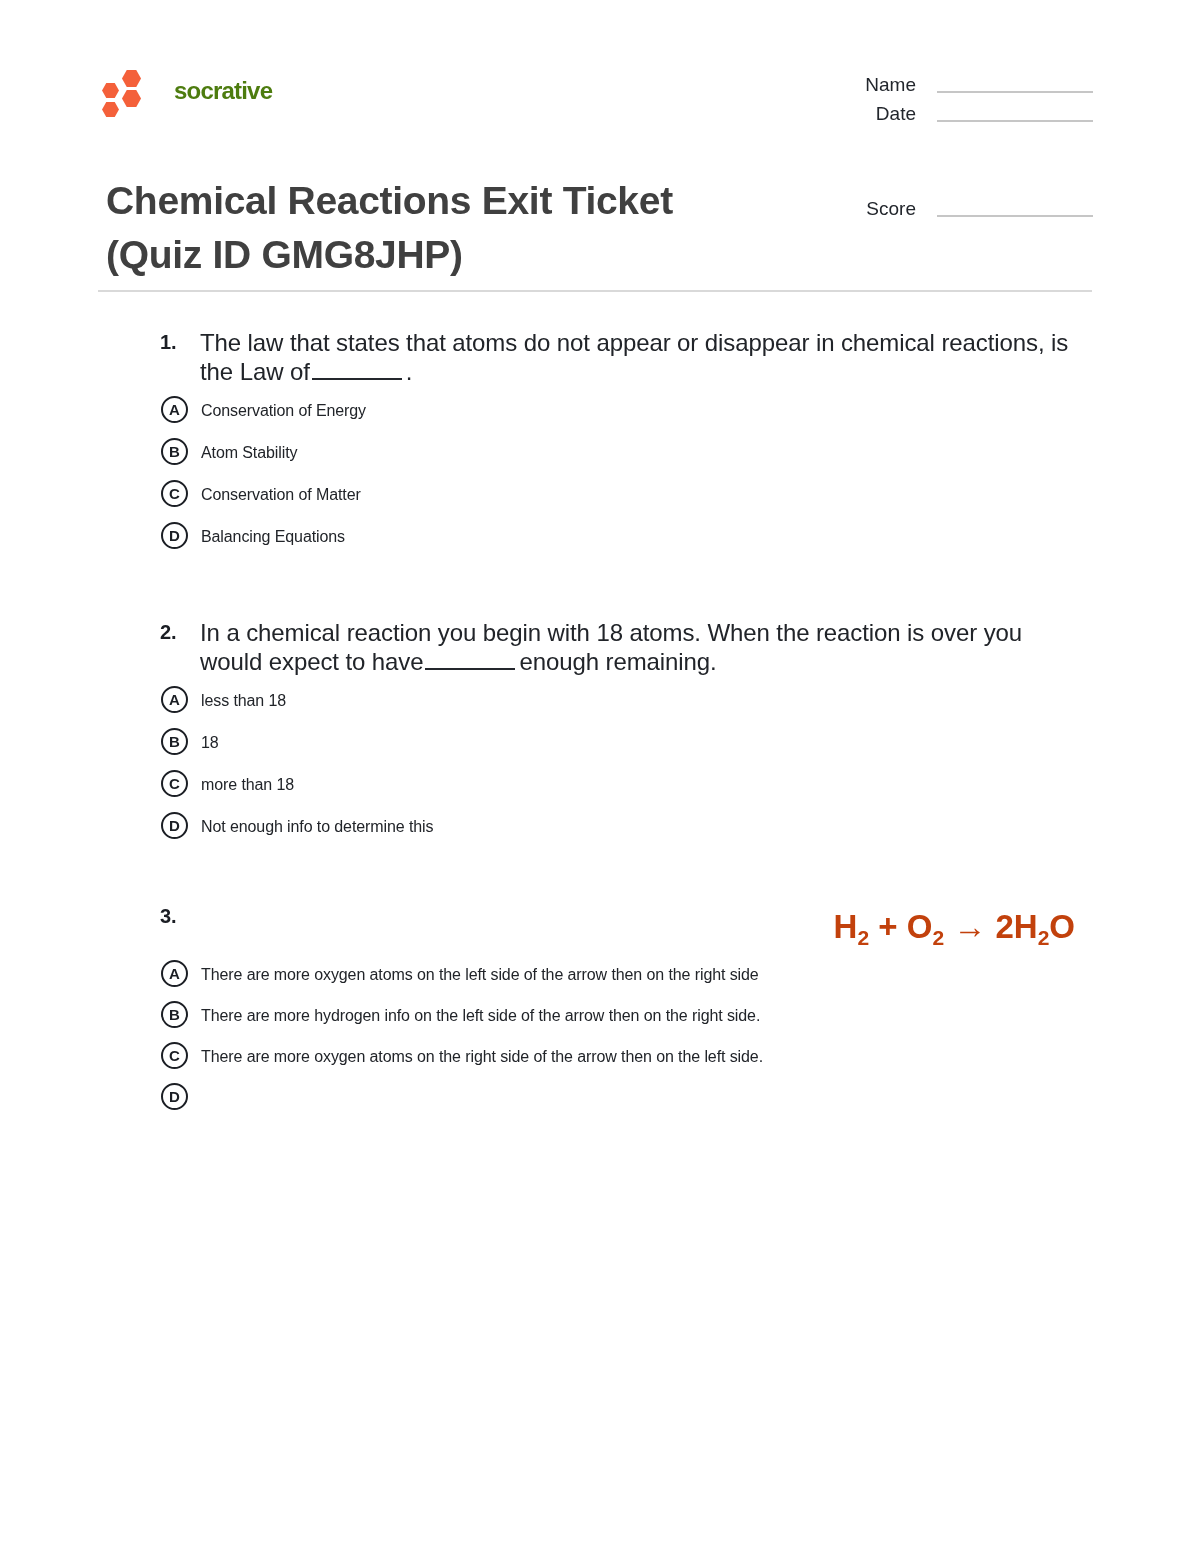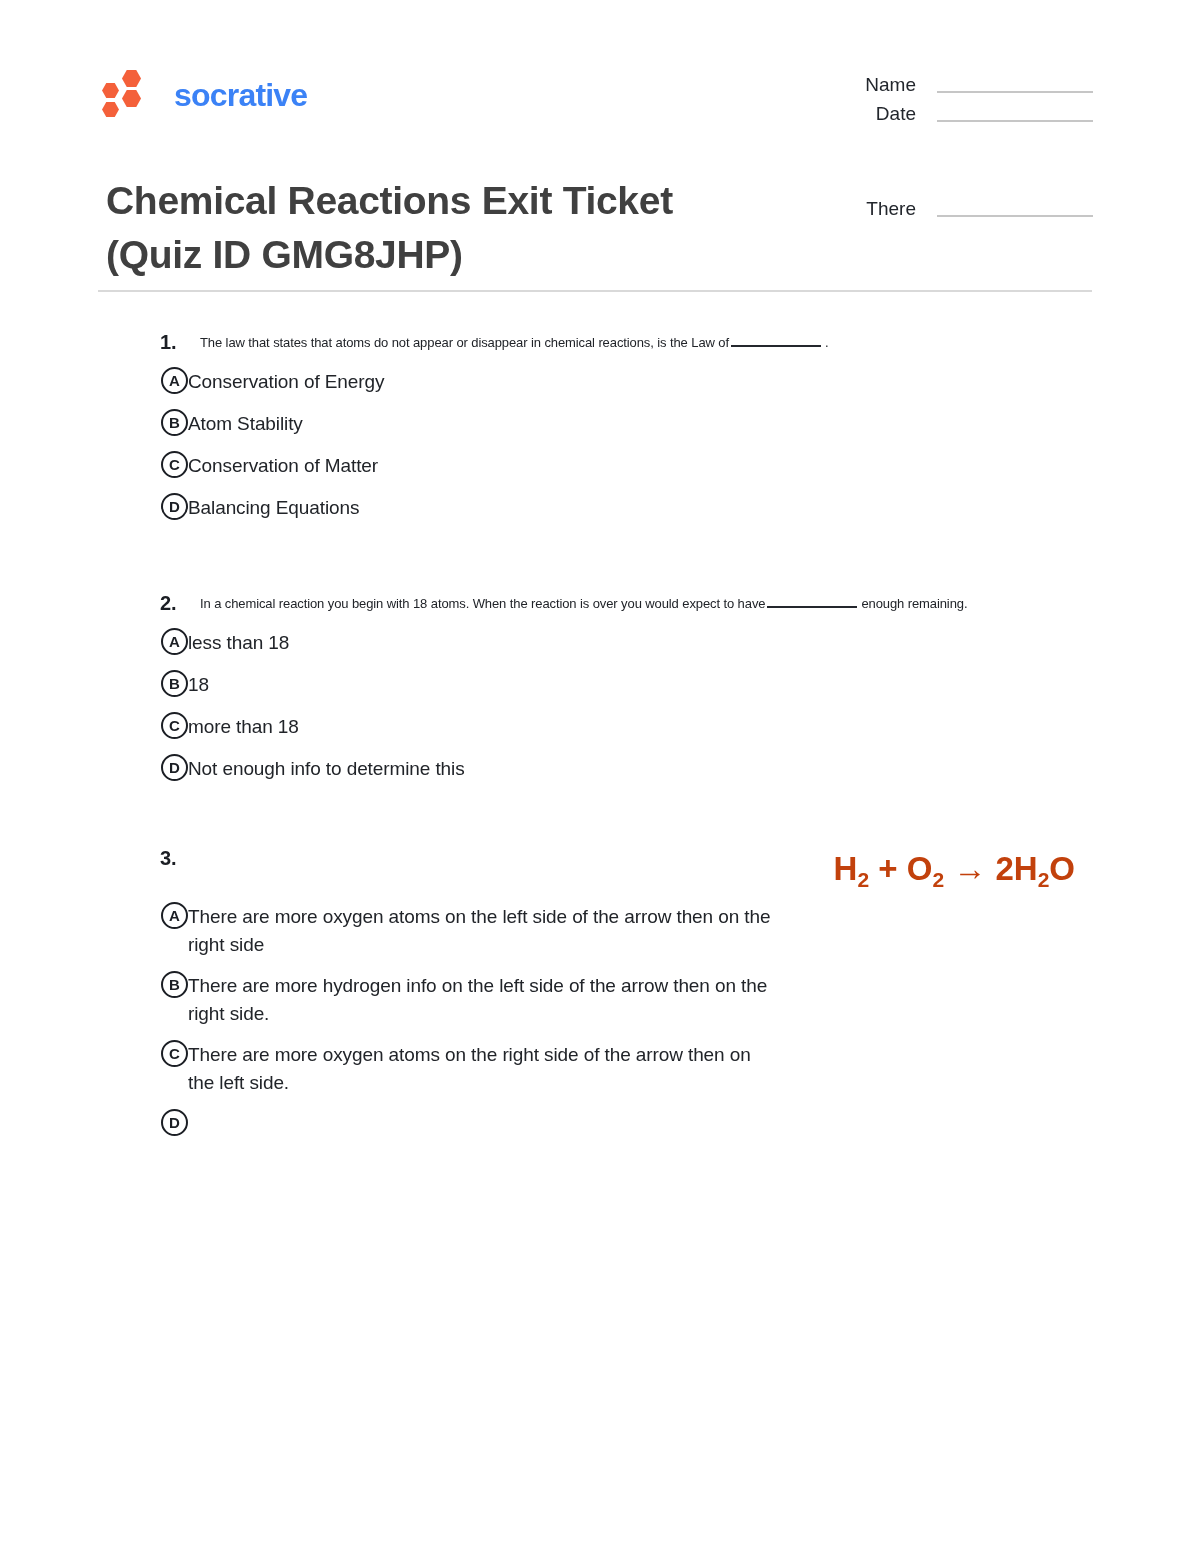--- a/index.html
+++ b/index.html
@@ -19,22 +19,22 @@
   .hex {
     position: absolute; background: #F4603A;
     clip-path: polygon(25% 0, 75% 0, 100% 50%, 75% 100%, 25% 100%, 0 50%);
   }
   .hex1 { left: 20px; top: 0;   width: 19px; height: 17px; }
   .hex2 { left: 0;    top: 13px; width: 17px; height: 15px; }
   .hex3 { left: 20px; top: 20px; width: 19px; height: 17px; }
   .hex4 { left: 0;    top: 32px; width: 17px; height: 15px; }
   .logo-text {
     position: absolute; left: 72px; top: 7px;
-    font-size: 32px; font-weight: 700; letter-spacing: -0.8px;
-    color: #3b82f6; white-space: nowrap;
+    font-size: 24px; font-weight: 700; letter-spacing: -0.8px;
+    color: #4d7c0f; white-space: nowrap;
   }
 
   
   .hdr-row { position: absolute; right: 107px; display: flex; align-items: flex-end; gap: 7px; }
   .row-name  { top: 74px; }
   .row-date  { top: 103px; margin-left: 31px; }
   .row-score { top: 198px; }
   .hdr-label { font-size: 19px; color: #22262c; line-height: 22px; }
   .hdr-line  { width: 156px; height: 0; border-bottom: 2px solid #c6c6c6; margin-left: 14px; margin-bottom: 3px; }
 
@@ -52,37 +52,37 @@
   main { position: absolute; top: 292px; left: 160px; width: 915px; }
   .question { position: relative; }
   .q1 { padding-top: 36px; }
   .q2 { padding-top: 54px; }
   .q3 { padding-top: 48px; }
   .q-head { display: flex; align-items: flex-start; margin-bottom: 10px; }
   .q-num {
     width: 40px; flex: none;
     font-size: 20px; font-weight: 700; line-height: 29px; color: #1b1e24;
   }
-  .q-text { font-size: 13px; line-height: 29px; letter-spacing: -0.1px; max-width: 885px; }
+  .q-text { font-size: 24px; line-height: 29px; letter-spacing: -0.1px; max-width: 885px; }
   .q3-text { width: 550px; flex: none; }
   .blank {
     display: inline-block; width: 90px; height: 14px;
     border-bottom: 2px solid #24272d; margin: 0 4px 0 2px;
   }
 
   .opt { display: flex; align-items: flex-start; margin-bottom: 13px; min-height: 28px; }
   .q3 .opt { margin-bottom: 12px; }
   .opt-circle {
     flex: none; box-sizing: border-box;
     width: 27px; height: 27px; margin-left: 1px;
     border: 2px solid #1b1e24; border-radius: 50%;
     display: flex; align-items: center; justify-content: center;
     font-size: 15px; font-weight: 700; color: #1b1e24;
   }
-  .opt-text { font-size: 19px; line-height: 28px; padding-top: 1px; letter-spacing: -0.1px; }
+  .opt-text { margin-left: 13px; font-size: 16px; line-height: 28px; padding-top: 1px; letter-spacing: -0.1px; }
   .q3 .opt-text { max-width: 585px; }
 
   
   .equation {
     margin-left: auto; margin-top: 6px; flex: none;
     font-size: 33px; font-weight: 700; color: #c2410c;
     white-space: nowrap; letter-spacing: 0;
   }
   .equation sub { font-size: 21px; vertical-align: -7px; font-weight: 700; }
 </style>
@@ -103,21 +103,21 @@
 
   <div class="hdr-row row-name">
     <span class="hdr-label">Name</span>
     <span class="hdr-line"></span>
   </div>
   <div class="hdr-row row-date">
     <span class="hdr-label">Date</span>
     <span class="hdr-line"></span>
   </div>
   <div class="hdr-row row-score">
-    <span class="hdr-label">There</span>
+    <span class="hdr-label">Score</span>
     <span class="hdr-line"></span>
   </div>
 
   <h1 class="title">
     <span>Chemical Reactions Exit Ticket</span>
     <span>(Quiz ID GMG8JHP)</span>
   </h1>
 
   <div class="divider"></div>
 

